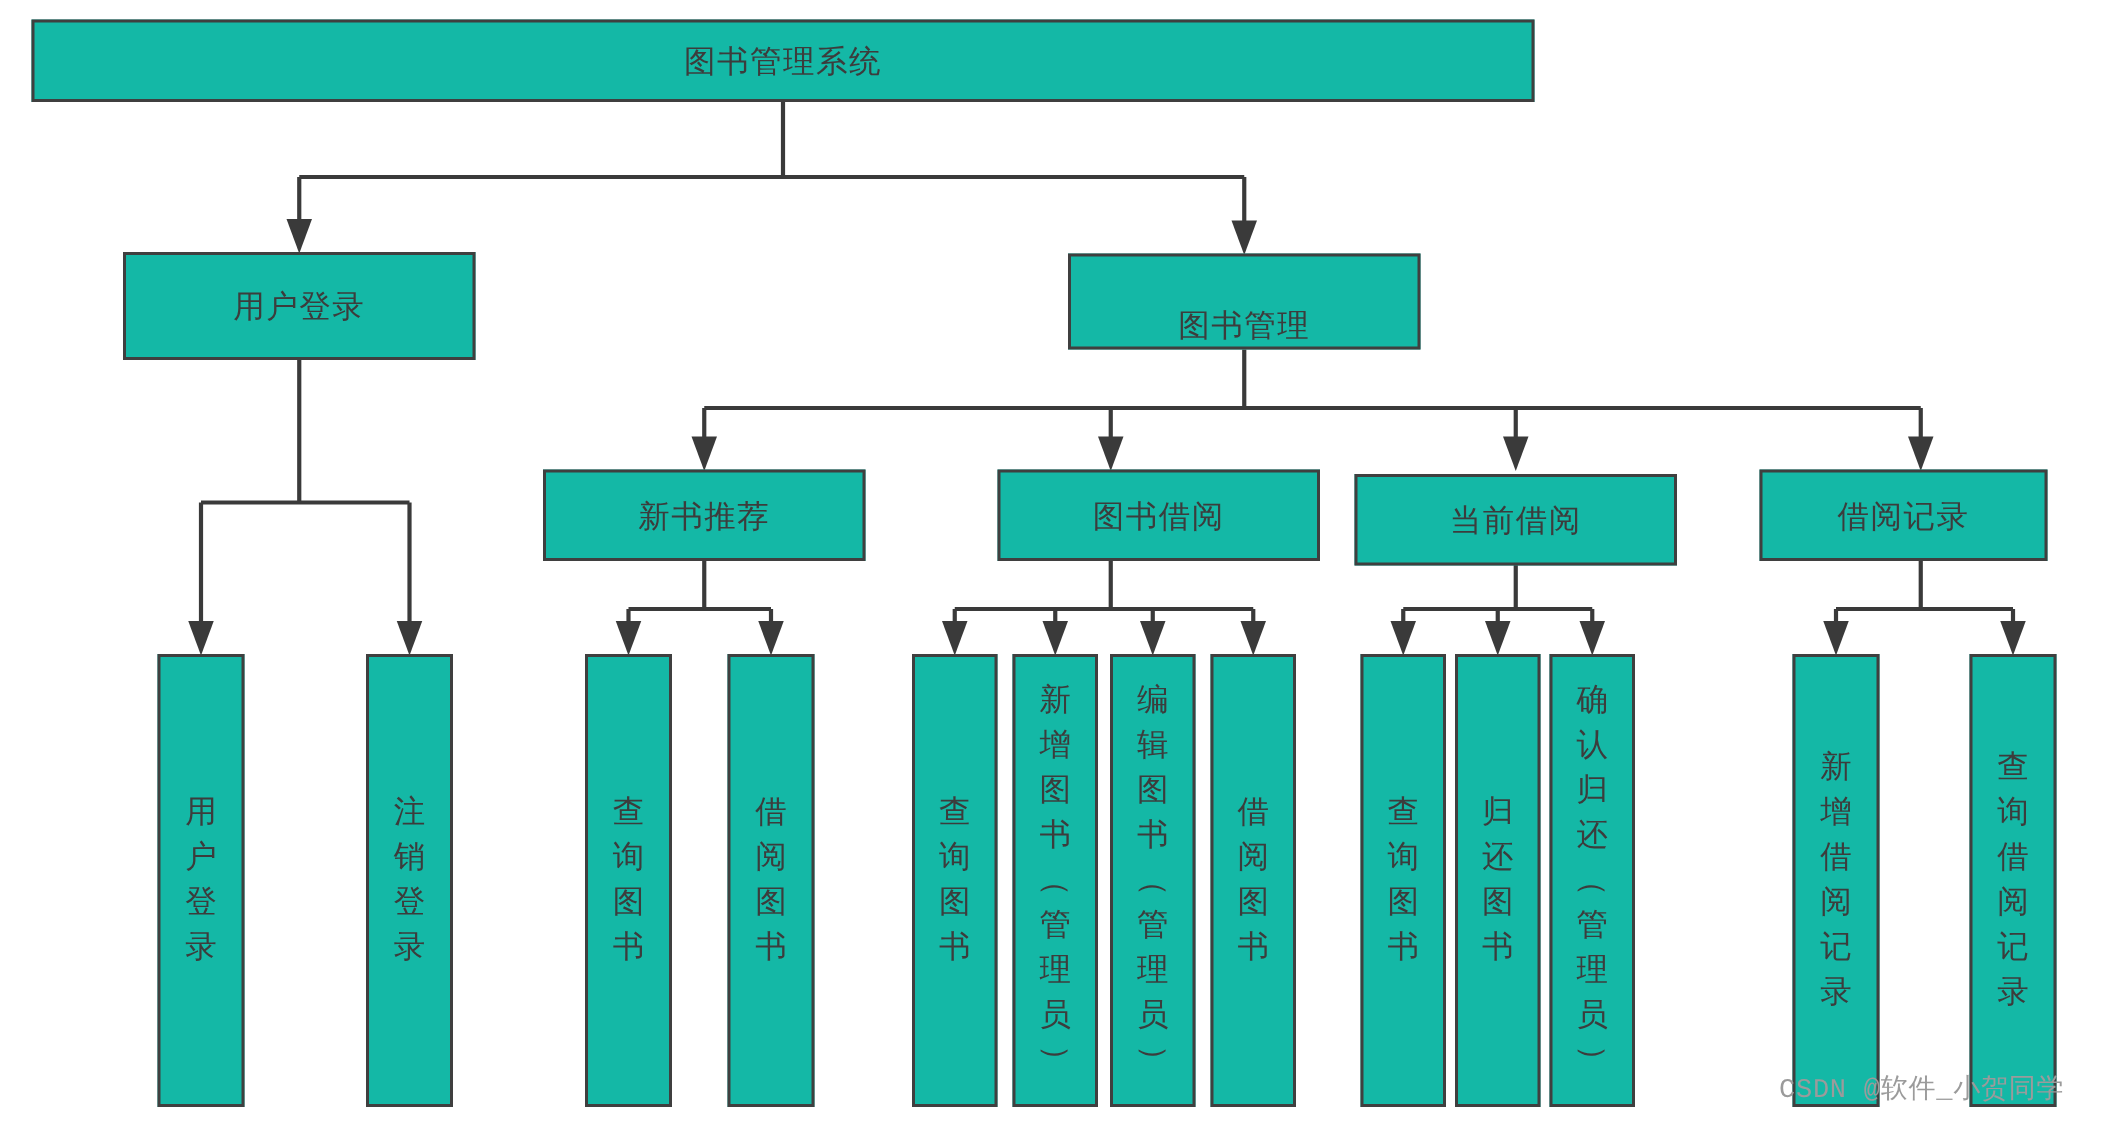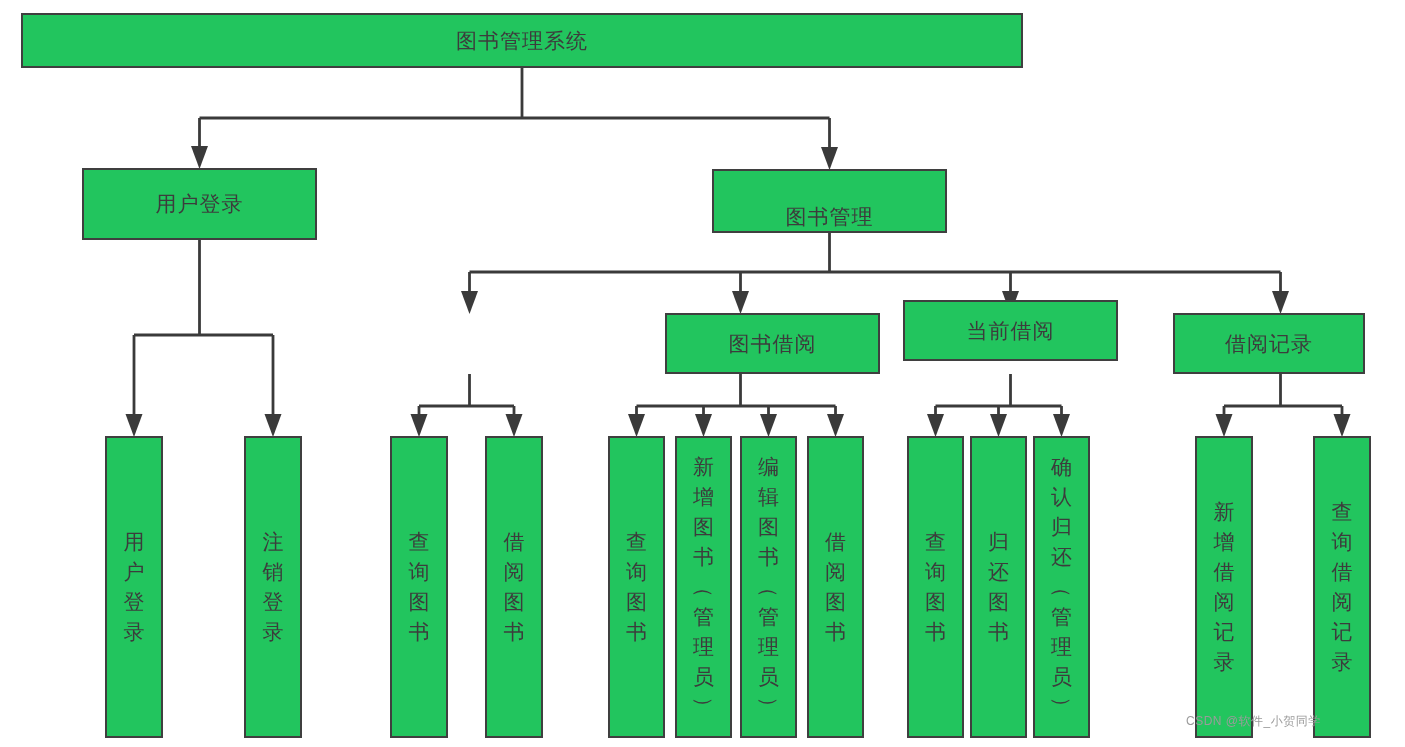--- a/index.html
+++ b/index.html
@@ -16,21 +16,21 @@
 
   #connectors {
     position: absolute;
     left: 0; top: 0;
     width: 1405px; height: 747px;
     z-index: 1;
   }
 
   .node {
     position: absolute;
-    background: #22c55e;
+    background: #14b8a6;
     border: 2.5px solid #3f3f3f;
     color: #3c3c3c;
     display: flex;
     align-items: center;
     justify-content: center;
     z-index: 2;
   }
 
   .node.horizontal .hlabel {
     font-size: 21px;
@@ -49,25 +49,26 @@
     line-height: 30px;
     font-size: 21px;
     text-align: center;
   }
   .vchar.rot { transform: rotate(90deg); }
 
   #watermark {
     position: absolute;
     left: 1186px;
     top: 713px;
-    font-size: 12px;
+    font-size: 18px;
     letter-spacing: 0.5px;
     color: #9b9b9b;
     white-space: nowrap;
     z-index: 5;
+    font-family: Liberation Mono, monospace;
   }
 </style>
 </head>
 <body>
 
 <div id="canvas">
   <svg id="connectors" xmlns="http://www.w3.org/2000/svg">
       <line x1="522" y1="68" x2="522" y2="118" stroke="#3a3a3a" stroke-width="2.8"></line>
       <line x1="199.5" y1="118" x2="829.5" y2="118" stroke="#3a3a3a" stroke-width="2.8"></line>
       <line x1="199.5" y1="118" x2="199.5" y2="149" stroke="#3a3a3a" stroke-width="2.8"></line>
@@ -125,24 +126,27 @@
   <div id="watermark">CSDN @软件_小贺同学</div>
 <div class="node horizontal" style="left: 21px; top: 13px; width: 1002px; height: 55px;">
       <span class="hlabel">图书管理系统</span>
     </div>
     <div class="node horizontal" style="left: 82px; top: 168px; width: 235px; height: 72px;">
       <span class="hlabel">用户登录</span>
     </div>
     <div class="node horizontal" style="left: 712px; top: 169px; width: 235px; height: 64px; align-items: flex-end;">
       <span class="hlabel">图书管理</span>
     </div>
+    <div class="node horizontal" style="left: 362px; top: 313px; width: 215px; height: 61px;">
+      <span class="hlabel">新书推荐</span>
+    </div>
     <div class="node horizontal" style="left: 633px; top: 313px; width: 215px; height: 61px; margin-left: 32px;">
       <span class="hlabel">图书借阅</span>
     </div>
-    <div class="node horizontal" style="left: 903px; top: 300px; width: 215px; height: 61px;">
+    <div class="node horizontal" style="left: 903px; top: 316px; width: 215px; height: 61px;">
       <span class="hlabel">当前借阅</span>
     </div>
     <div class="node horizontal" style="left: 1173px; top: 313px; width: 192px; height: 61px; text-align: center;">
       <span class="hlabel">借阅记录</span>
     </div>
     <div class="node vertical" style="left: 105px; top: 436px; width: 58px; height: 302px;">
       <span class="vchar">用</span>
       <span class="vchar">户</span>
       <span class="vchar">登</span>
       <span class="vchar">录</span>

